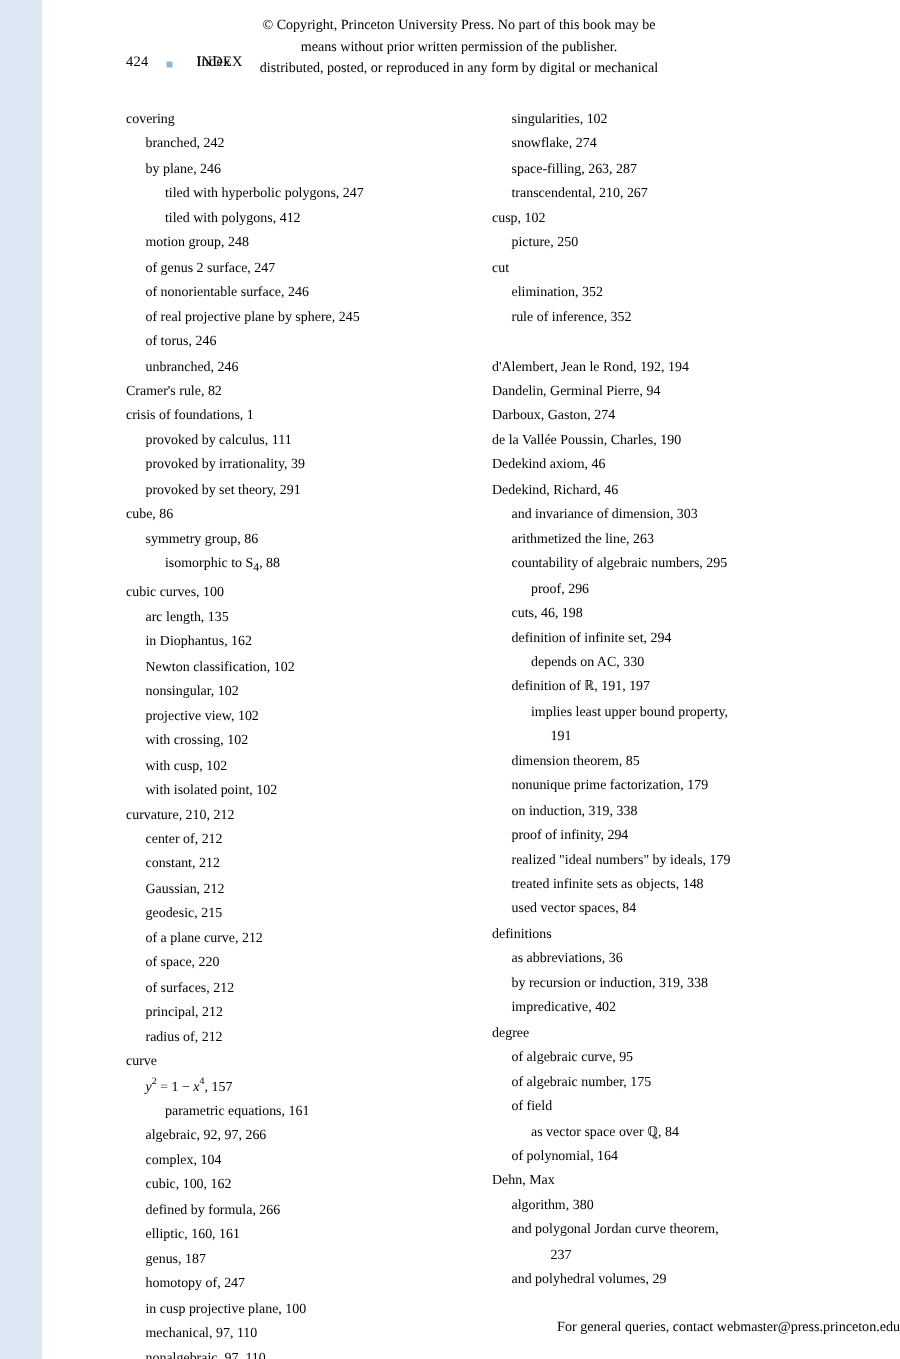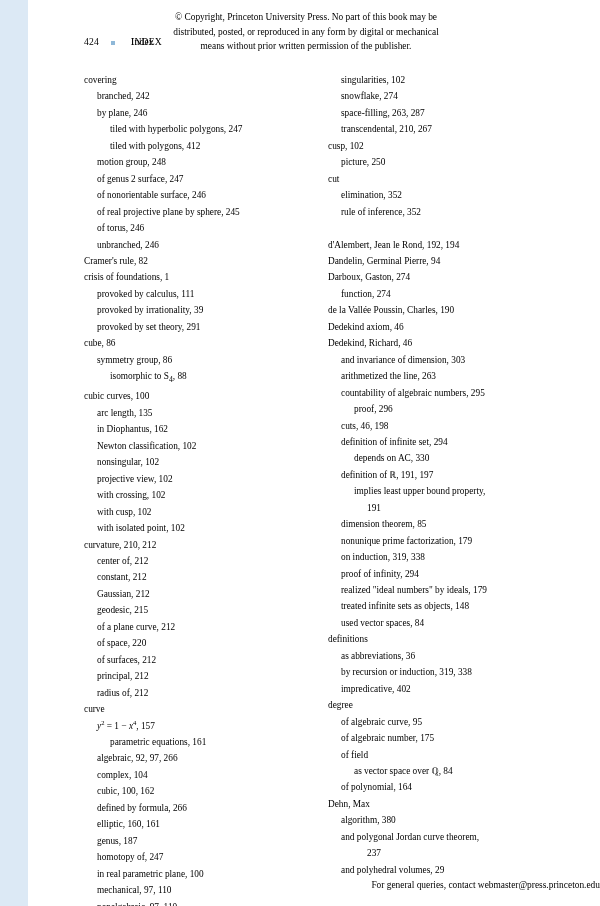--- a/index.html
+++ b/index.html
@@ -122,22 +122,22 @@
 </style>
 </head>
 <body>
 
 <div class="page">
 
   <div class="left-bar"></div>
 
   <div class="copyright">
     <div>© Copyright, Princeton University Press. No part of this book may be</div>
+    <div>means without prior written permission of the publisher.</div>
     <div>distributed, posted, or reproduced in any form by digital or mechanical</div>
-    <div>means without prior written permission of the publisher.</div>
   </div>
 
   <div class="running-head">
     <span class="folio">424</span>
     <span class="sq"></span>
     <span class="head-word">
       <span class="a">INDEX</span>
       <span class="b">Index</span>
     </span>
   </div>
@@ -185,39 +185,38 @@
         <div class="entry ind0">curve</div>
         <div class="entry ind1"><span class="math">y</span><sup>2</sup> = 1 − <span class="math">x</span><sup>4</sup>, 157</div>
         <div class="entry ind2">parametric equations, 161</div>
         <div class="entry ind1">algebraic, 92, 97, 266</div>
         <div class="entry ind1">complex, 104</div>
         <div class="entry ind1">cubic, 100, 162</div>
         <div class="entry ind1">defined by formula, 266</div>
         <div class="entry ind1">elliptic, 160, 161</div>
         <div class="entry ind1">genus, 187</div>
         <div class="entry ind1">homotopy of, 247</div>
-        <div class="entry ind1">in real parametric plane, 100</div>
+        <div class="entry ind1">in cusp projective plane, 100</div>
         <div class="entry ind1">mechanical, 97, 110</div>
         <div class="entry ind1">nonalgebraic, 97, 110</div>
       </div>
     <div class="col col-right" id="col-right">
         <div class="entry ind1">singularities, 102</div>
         <div class="entry ind1">snowflake, 274</div>
         <div class="entry ind1">space-filling, 263, 287</div>
         <div class="entry ind1">transcendental, 210, 267</div>
         <div class="entry ind0">cusp, 102</div>
         <div class="entry ind1">picture, 250</div>
         <div class="entry ind0">cut</div>
         <div class="entry ind1">elimination, 352</div>
         <div class="entry ind1">rule of inference, 352</div>
         <div class="blank"></div>
         <div class="entry ind0">d'Alembert, Jean le Rond, 192, 194</div>
         <div class="entry ind0">Dandelin, Germinal Pierre, 94</div>
         <div class="entry ind0">Darboux, Gaston, 274</div>
-        <div class="entry ind1">function, 274</div>
         <div class="entry ind0">de la Vallée Poussin, Charles, 190</div>
         <div class="entry ind0">Dedekind axiom, 46</div>
         <div class="entry ind0">Dedekind, Richard, 46</div>
         <div class="entry ind1">and invariance of dimension, 303</div>
         <div class="entry ind1">arithmetized the line, 263</div>
         <div class="entry ind1">countability of algebraic numbers, 295</div>
         <div class="entry ind2">proof, 296</div>
         <div class="entry ind1">cuts, 46, 198</div>
         <div class="entry ind1">definition of infinite set, 294</div>
         <div class="entry ind2">depends on AC, 330</div>

